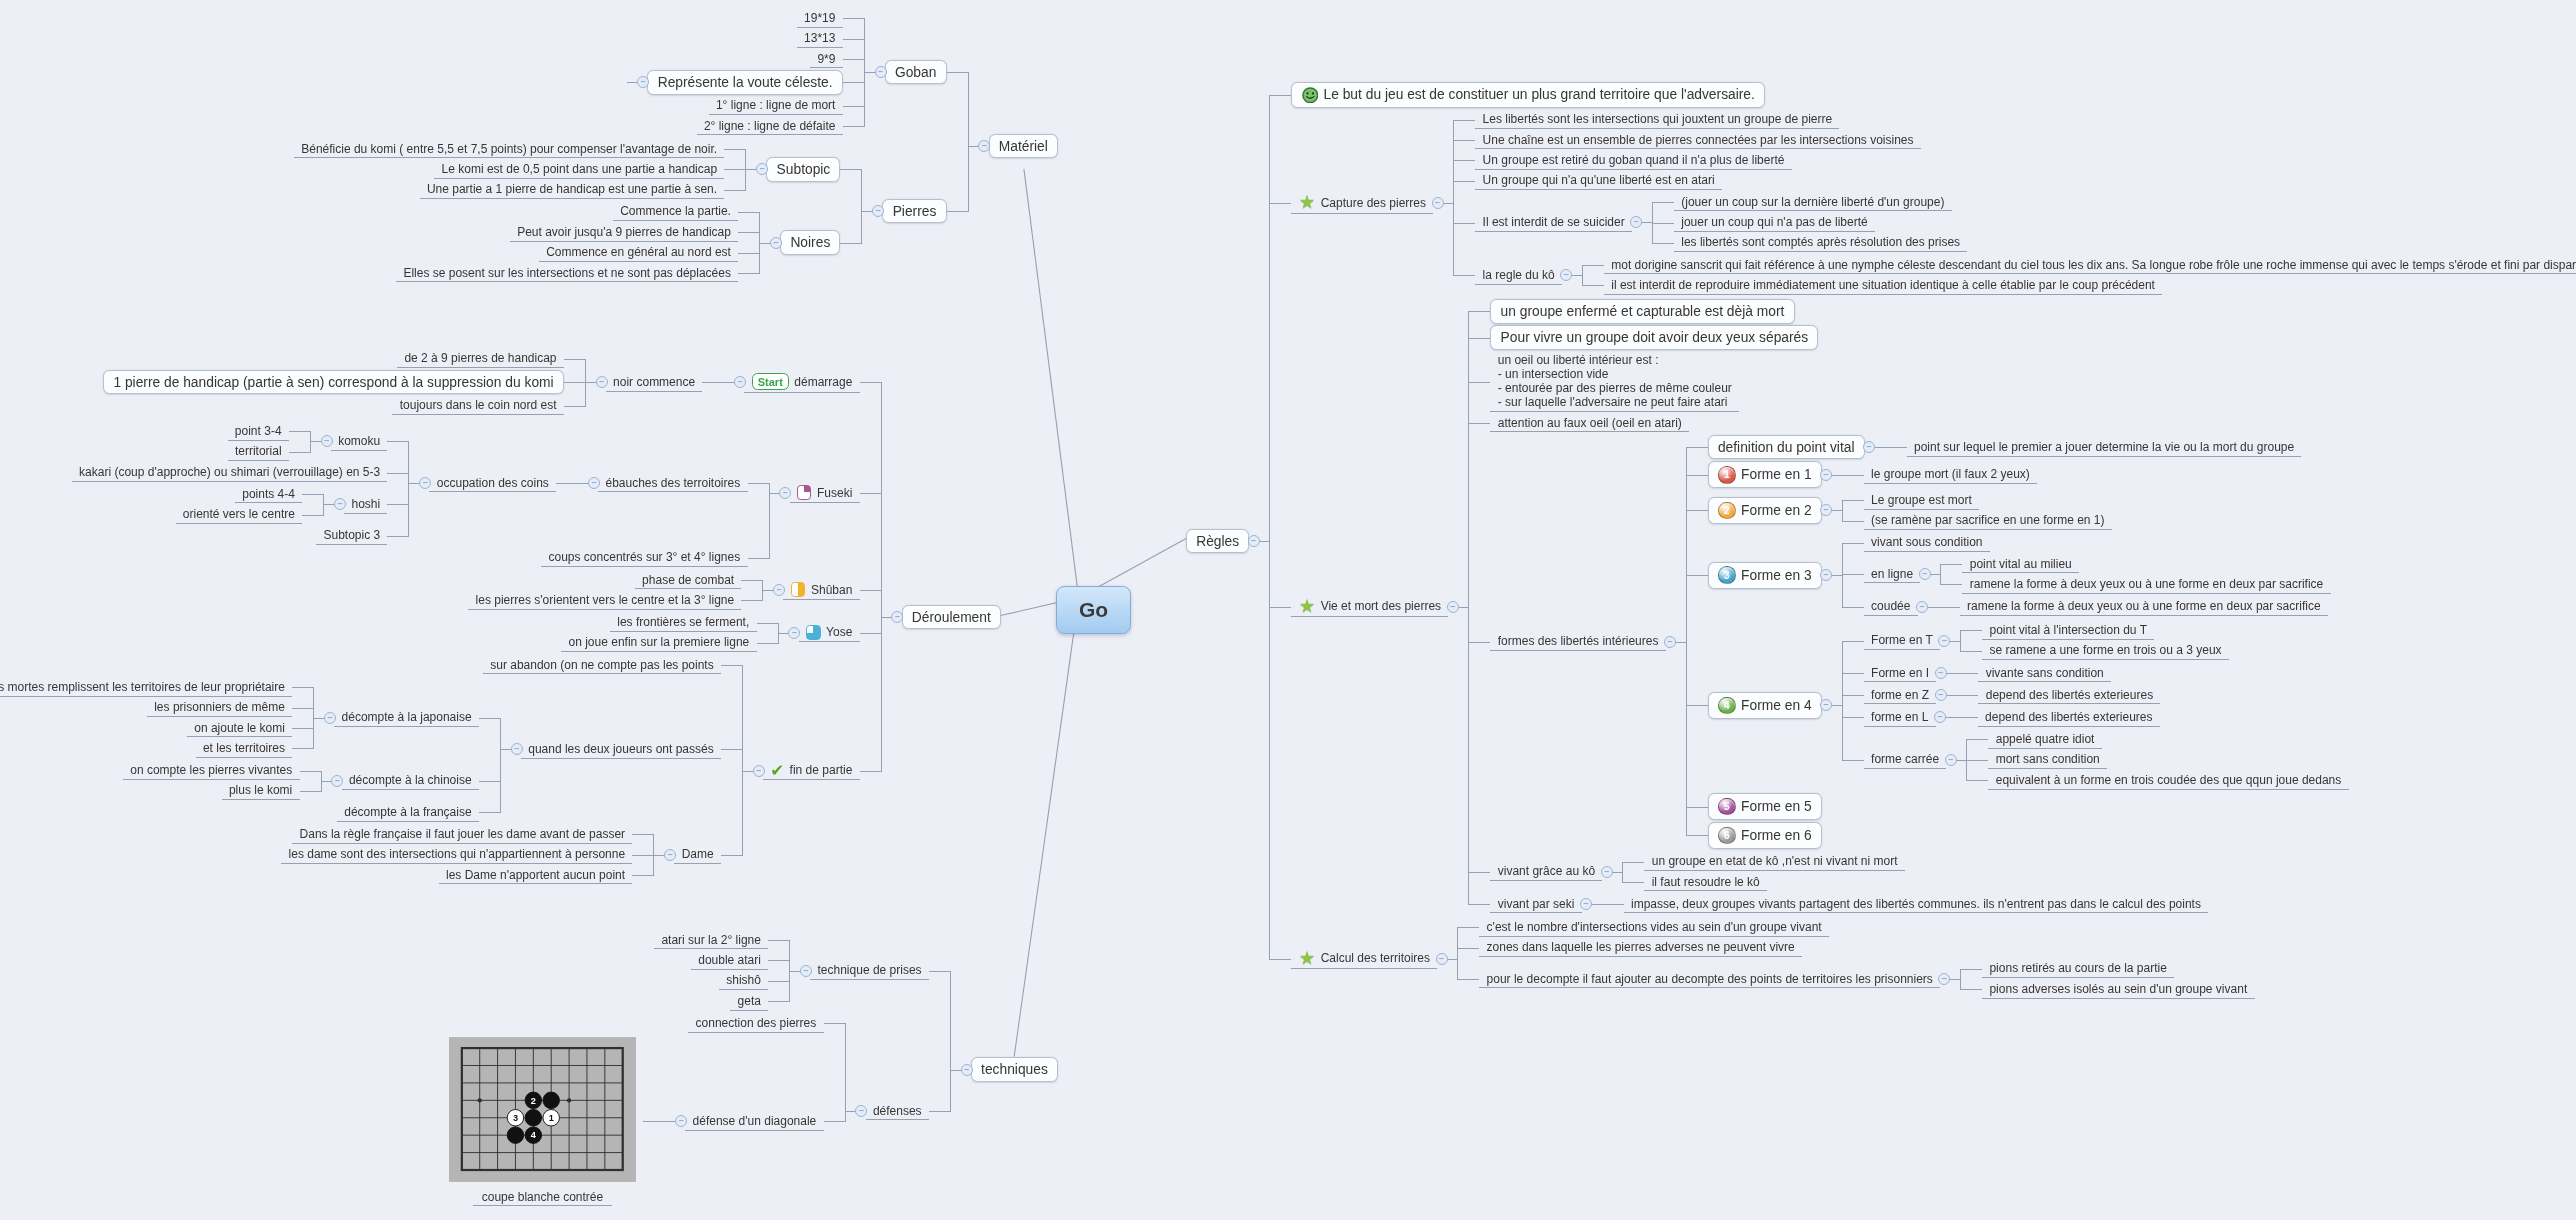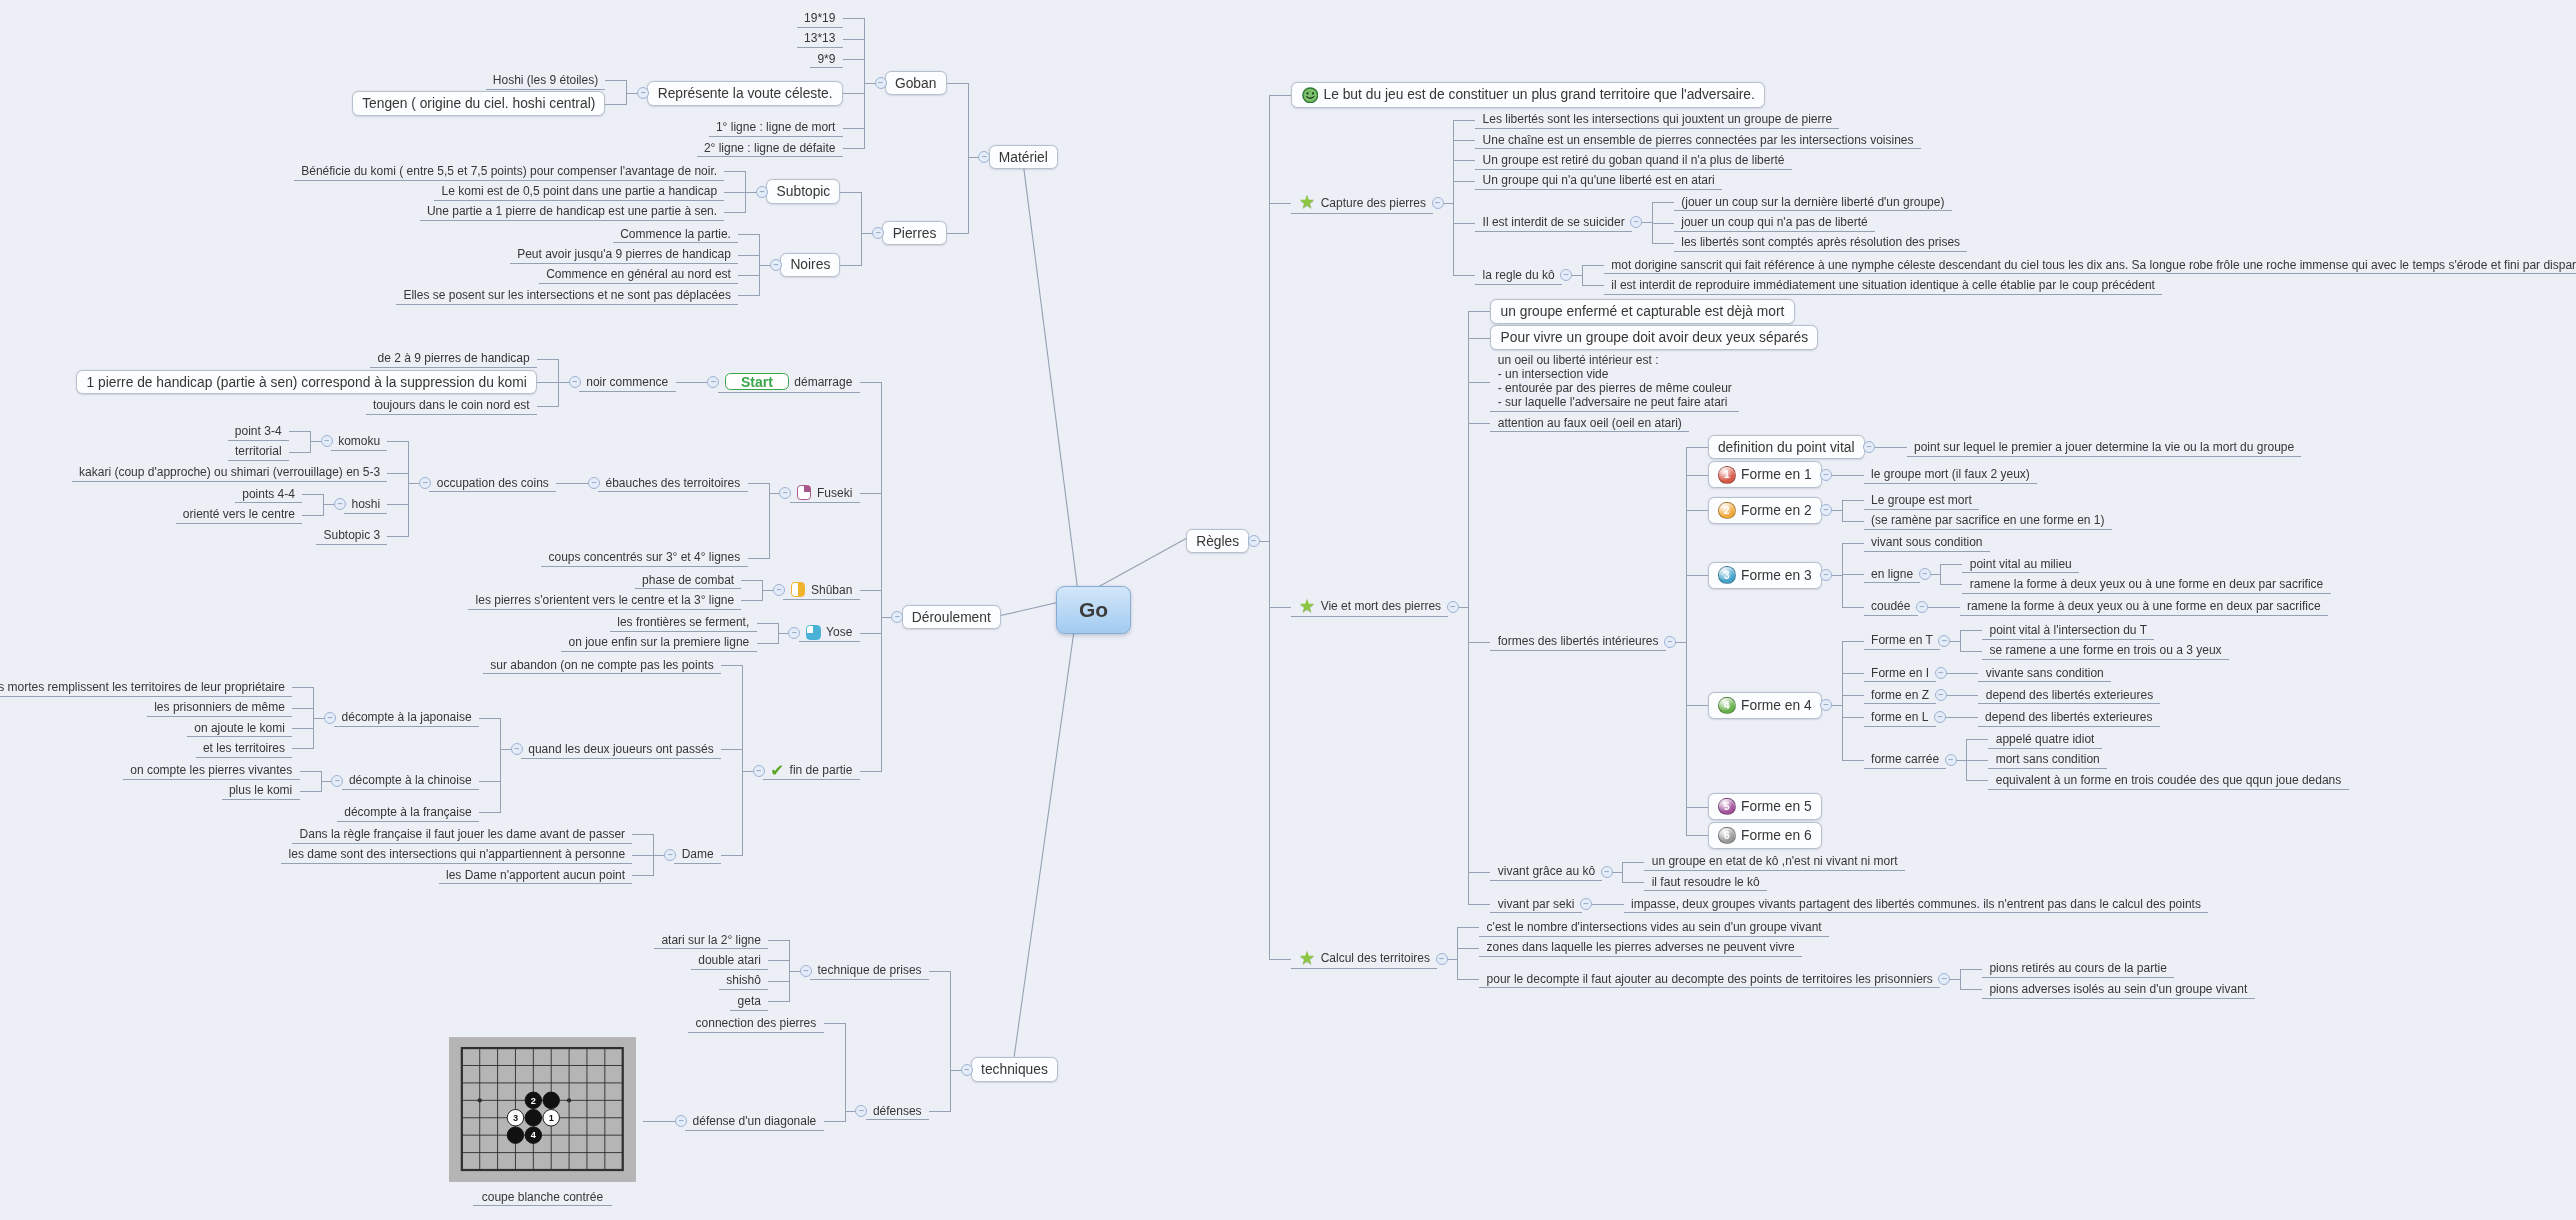--- a/index.html
+++ b/index.html
@@ -54,21 +54,21 @@
   .lbl.line{border-bottom:0.9px solid var(--lc);background:transparent;}
   .lbl.box{border:0.9px solid #b5c0cd;border-radius:6.4px;background:#fcfdfe;box-shadow:0 0.9px 1.8px rgba(40,60,90,.15);font-size:13.8px;padding:3.7px 9.2px;}
   .txt{display:inline-block;}
   .txt.multiline{white-space:pre-line;text-align:left;}
   .lbl.img-node{flex-direction:column;align-items:center;border-bottom:none;gap:3.7px;}
   .lbl.img-node .txt{border-bottom:0.9px solid var(--lc);padding:0.9px 9.2px;}
 
   .ic{flex:none;display:inline-flex;align-items:center;justify-content:center;}
   .ic-star-icon{font-size:18.4px;line-height:16.5px;text-shadow:0 0.9px 0 rgba(60,110,20,.45);}
   .ic-check-icon{font-size:16.5px;font-weight:bold;line-height:14.7px;}
-  .ic-start-badge{border:1.8px solid #3aa64a;border-radius:5.5px;background:#fff;padding:0 15px;font-size:14px;font-weight:bold;height:14.7px;}
+  .ic-start-badge{border:1.8px solid #3aa64a;border-radius:5.5px;background:#fff;padding:0 5px;font-size:11px;font-weight:bold;height:14.7px;}
   .ic-num{width:15.6px;height:15.6px;border-radius:50%;color:#fff;font-weight:bold;font-size:10px;border:0.9px solid rgba(0,0,0,.28);box-shadow:inset 0 1.8px 1.8px rgba(255,255,255,.55);}
   .ic-marker{width:14.7px;height:14.7px;border-radius:3.7px;border:1.8px solid;box-sizing:border-box;}
 </style>
 </head>
 <body>
 
 <div class="canvas">
   <svg id="links" width="2576" height="1221" viewBox="0 0 2806 1330">
       <line x1="1175" y1="651" x2="1115.3203125" y2="184" stroke="#94a1b2" stroke-width="1.2"></line>
       <line x1="1175" y1="651" x2="1090" y2="670.5" stroke="#94a1b2" stroke-width="1.2"></line>
@@ -107,40 +107,20 @@
                         <div class="row">
                           <div class="lbl line">
                             <span class="txt">9*9</span>
                           </div>
                         </div>
                       </div>
                     </div>
                     <div class="kid">
                       <div class="sub">
                         <div class="row">
-                          <div class="kids">
-                            <div class="kid">
-                              <div class="sub">
-                                <div class="row">
-                                  <div class="lbl line">
-                                    <span class="txt">Hoshi (les 9 étoiles)</span>
-                                  </div>
-                                </div>
-                              </div>
-                            </div>
-                            <div class="kid">
-                              <div class="sub">
-                                <div class="row">
-                                  <div class="lbl box">
-                                    <span class="txt">Tengen ( origine du ciel. hoshi central)</span>
-                                  </div>
-                                </div>
-                              </div>
-                            </div>
-                          </div>
                           <div class="stub">
                             <span class="badge">−</span>
                           </div>
                           <div class="lbl box">
                             <span class="txt">Représente la voute céleste.</span>
                           </div>
                         </div>
                       </div>
                     </div>
                     <div class="kid">

